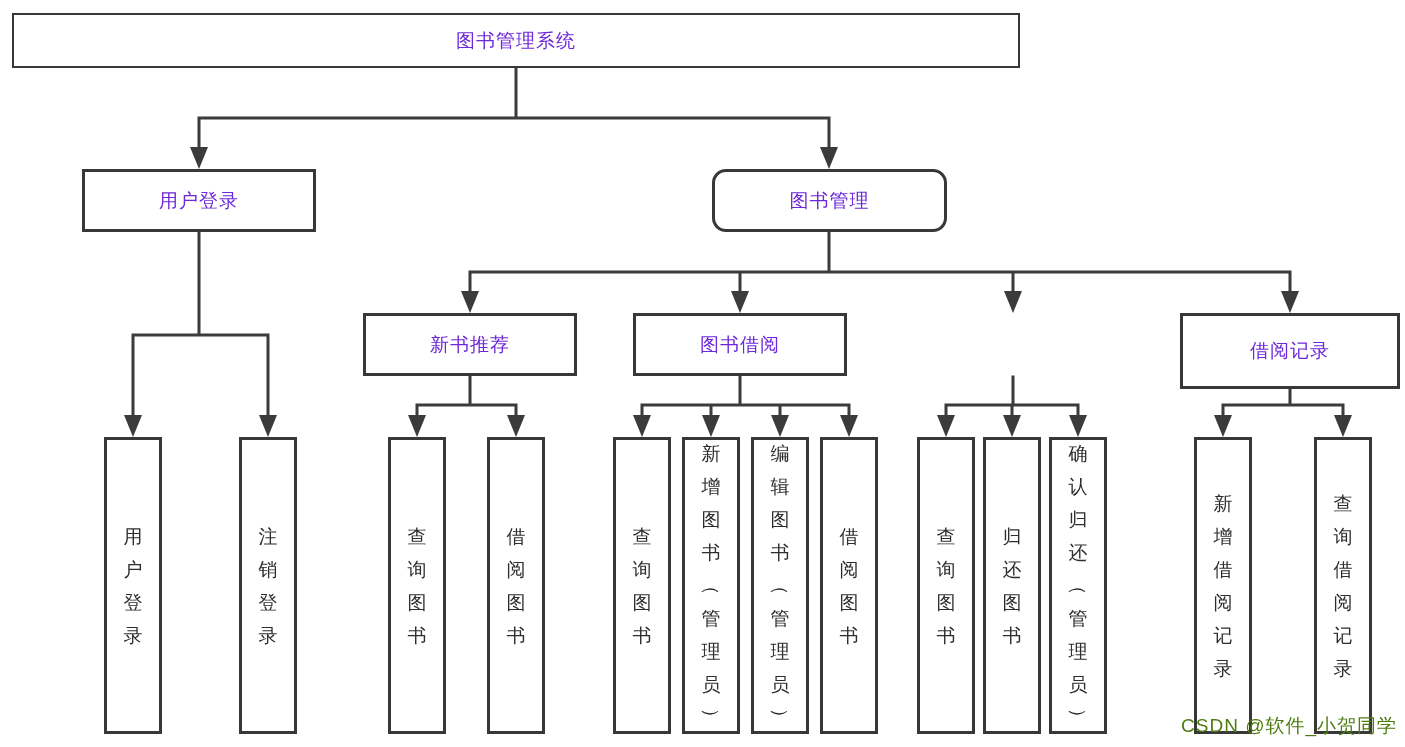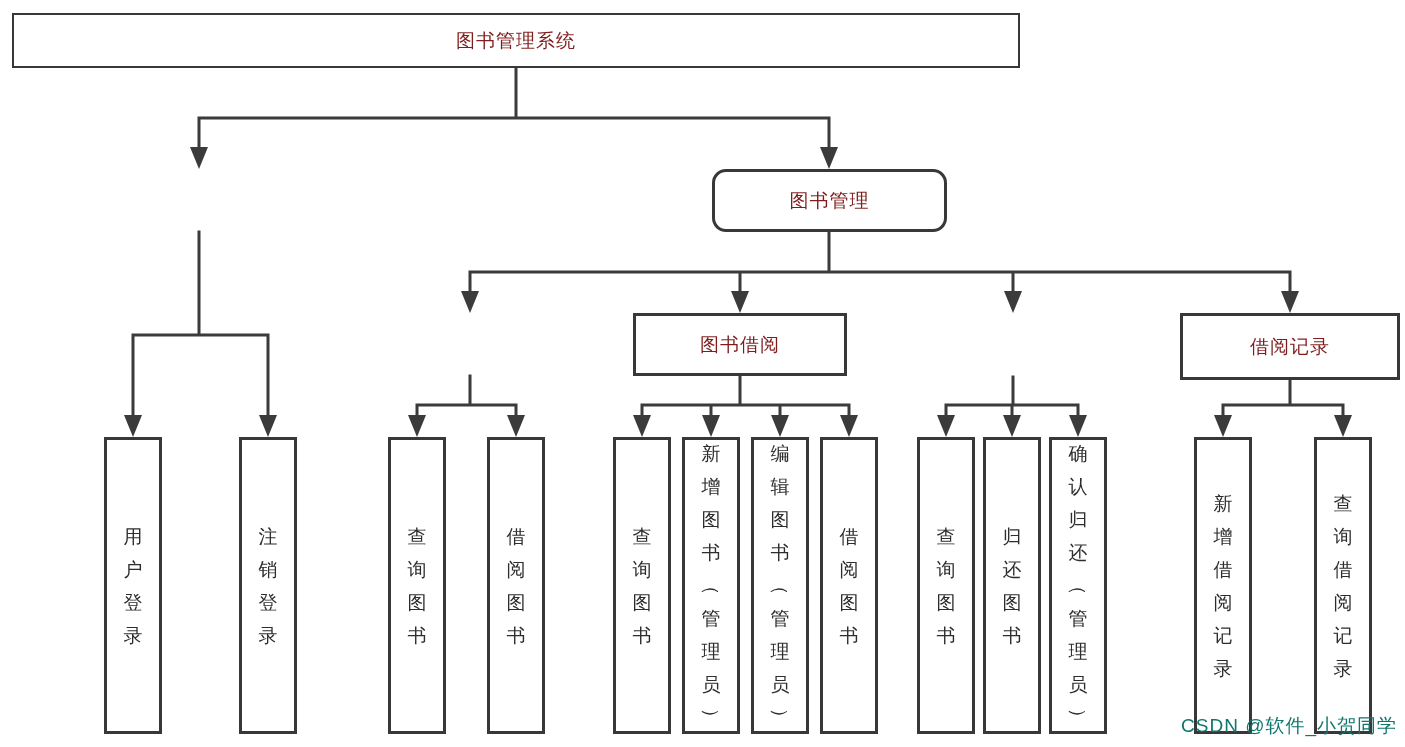--- a/index.html
+++ b/index.html
@@ -19,21 +19,21 @@
   }
   .box {
     position: absolute;
     background: #ffffff;
     border: 3px solid #383838;
     box-sizing: border-box;
     display: flex;
     align-items: center;
     justify-content: center;
     font-size: 19px;
-    color: #7f1d1d;
+    color: #6d28d9;
     letter-spacing: 1px;
     z-index: 2;
   }
   .box.root { border-width: 2px; }
   .leaf {
     position: absolute;
     background: #ffffff;
     border: 3px solid #383838;
     box-sizing: border-box;
     z-index: 2;
@@ -47,21 +47,21 @@
     font-size: 19px;
     color: #2d2d2d;
   }
   .vchar { display:block; line-height: 33px; text-align:center; }
   .vchar.paren { transform: rotate(90deg); }
   .watermark {
     position: absolute;
     right: 8px;
     bottom: 8px;
     font-size: 19px;
-    color: #0f766e;
+    color: #4d7c0f;
     letter-spacing: 1px;
     z-index: 5;
     white-space: nowrap;
   }
 </style>
 </head>
 <body>
 
 <div class="canvas">
 
@@ -94,28 +94,34 @@
       <polygon points="1069,415 1087,415 1078,437"></polygon>
       <polygon points="1214,415 1232,415 1223,437"></polygon>
       <polygon points="1334,415 1352,415 1343,437"></polygon>
     </g>
   </svg>
 
   <div class="box root" style="left:12px; top:13px; width:1008px; height:55px;">
     <span>图书管理系统</span>
   </div>
 
+  <div class="box" style="left:82px; top:169px; width:234px; height:63px;">
+    <span>用户登录</span>
+  </div>
   <div class="box" style="left:712px; top:169px; width:235px; height:63px;border-radius:14px;">
     <span>图书管理</span>
   </div>
 
+  <div class="box" style="left:363px; top:313px; width:214px; height:63px;">
+    <span>新书推荐</span>
+  </div>
   <div class="box" style="left:633px; top:313px; width:214px; height:63px;justify-content:center;">
     <span>图书借阅</span>
   </div>
-  <div class="box" style="left:1180px; top:313px; width:220px; height:67px;">
+  <div class="box" style="left:1180px; top:313px; width:220px; height:76px;">
     <span>借阅记录</span>
   </div>
 
   <div class="leaf" style="left:104px; top:437px; width:58px; height:297px;">
     <div class="vtext">
         <span class="vchar">用</span>
         <span class="vchar">户</span>
         <span class="vchar">登</span>
         <span class="vchar">录</span>
       </div>

